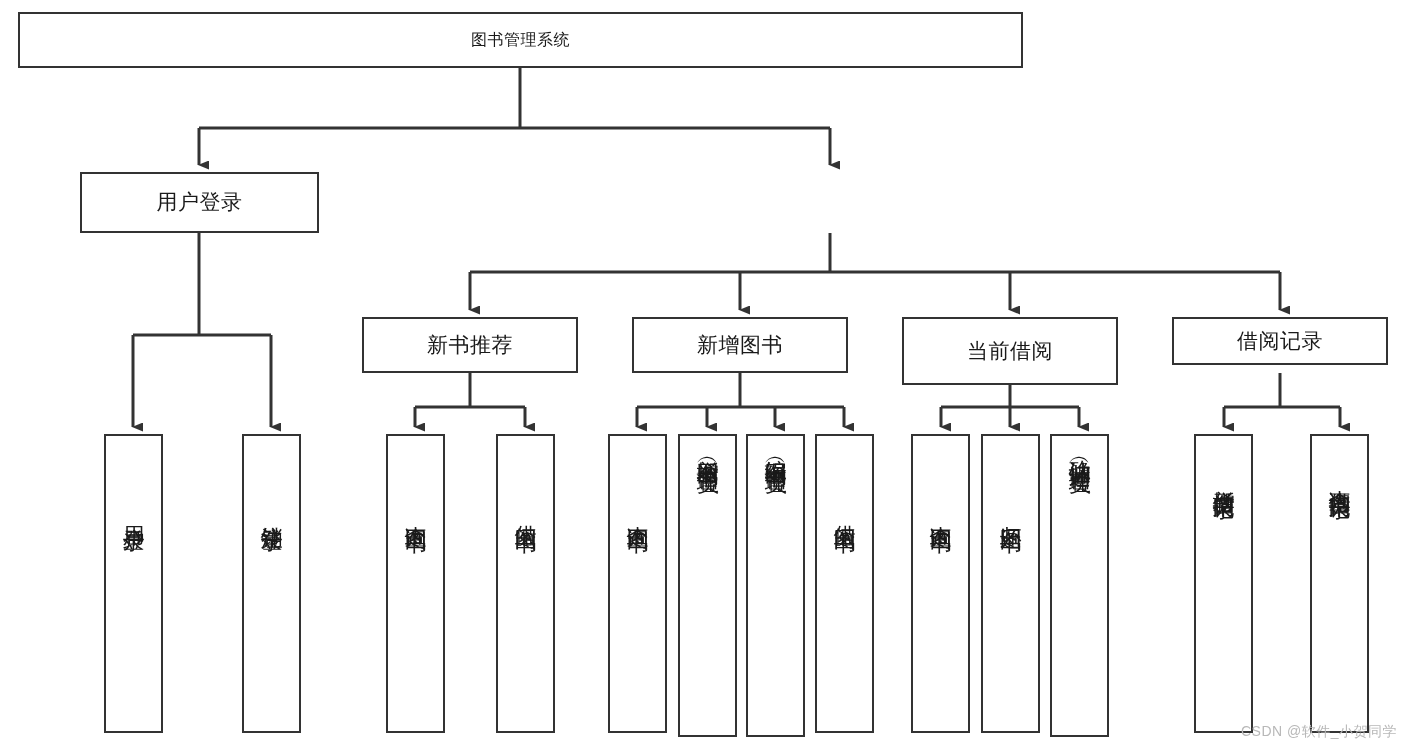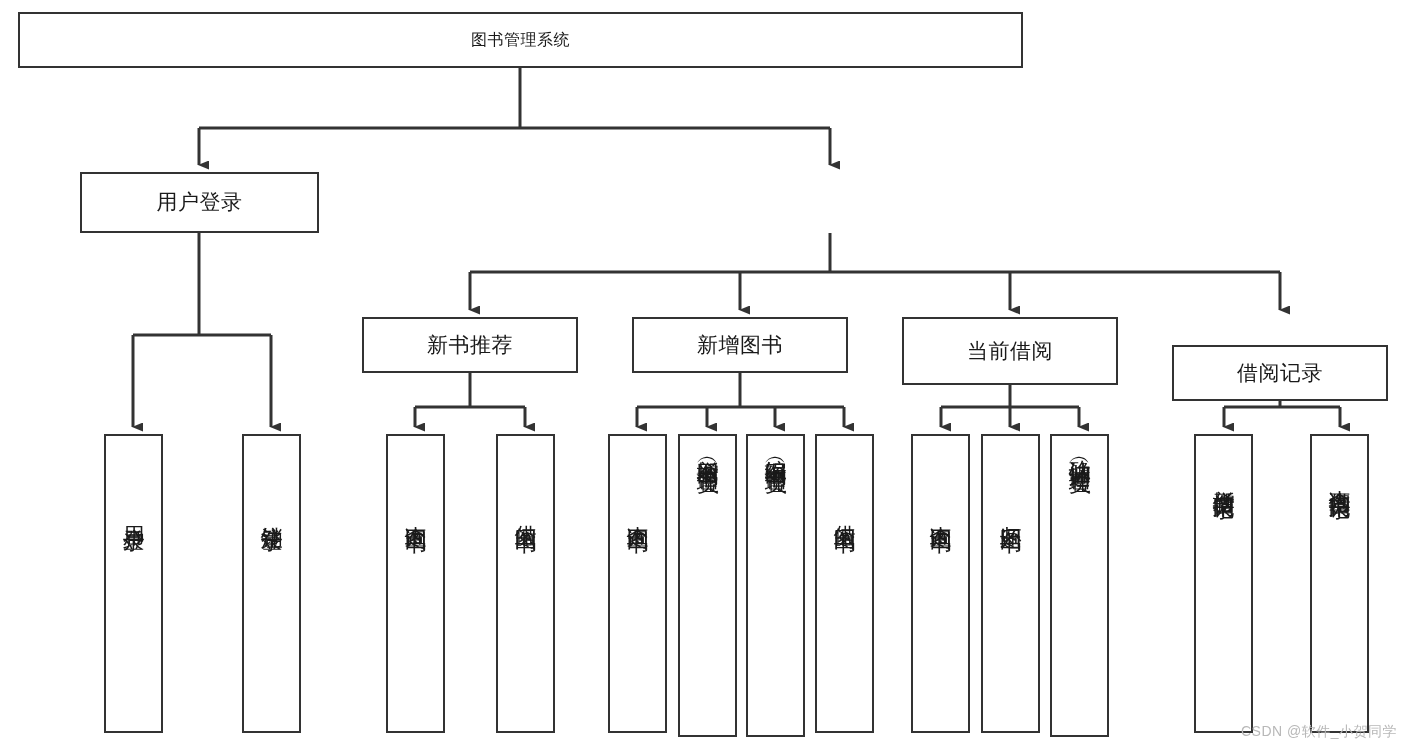--- a/index.html
+++ b/index.html
@@ -133,21 +133,21 @@
   </div>
 
   <div class="node horiz" style="left:632px;top:317px;width:216px;height:56px;">
     <span class="label">新增图书</span>
   </div>
 
   <div class="node horiz" style="left:902px;top:317px;width:216px;height:68px;">
     <span class="label">当前借阅</span>
   </div>
 
-  <div class="node horiz" style="left:1172px;top:317px;width:216px;height:56px;margin-top:28px;">
+  <div class="node horiz" style="left:1172px;top:317px;width:216px;height:48px;">
     <span class="label">借阅记录</span>
   </div>
 
   <div class="node vert" style="left:104px;top:434px;width:59px;height:299px;padding-top:72px;">
     <span class="label">用户登录</span>
   </div>
   <div class="node vert" style="left:242px;top:434px;width:59px;height:299px;padding-top:72px;">
     <span class="label">注销登录</span>
   </div>
 

